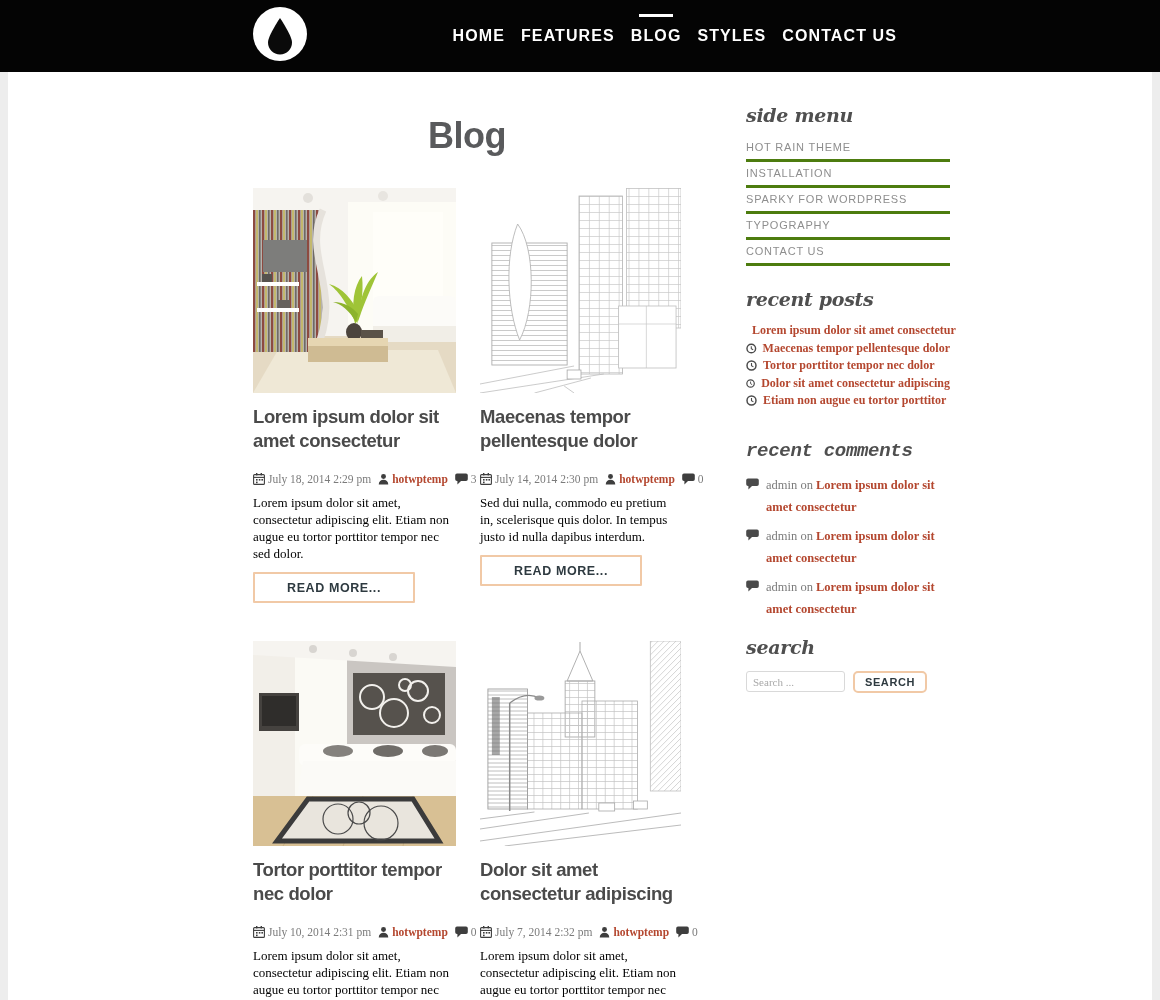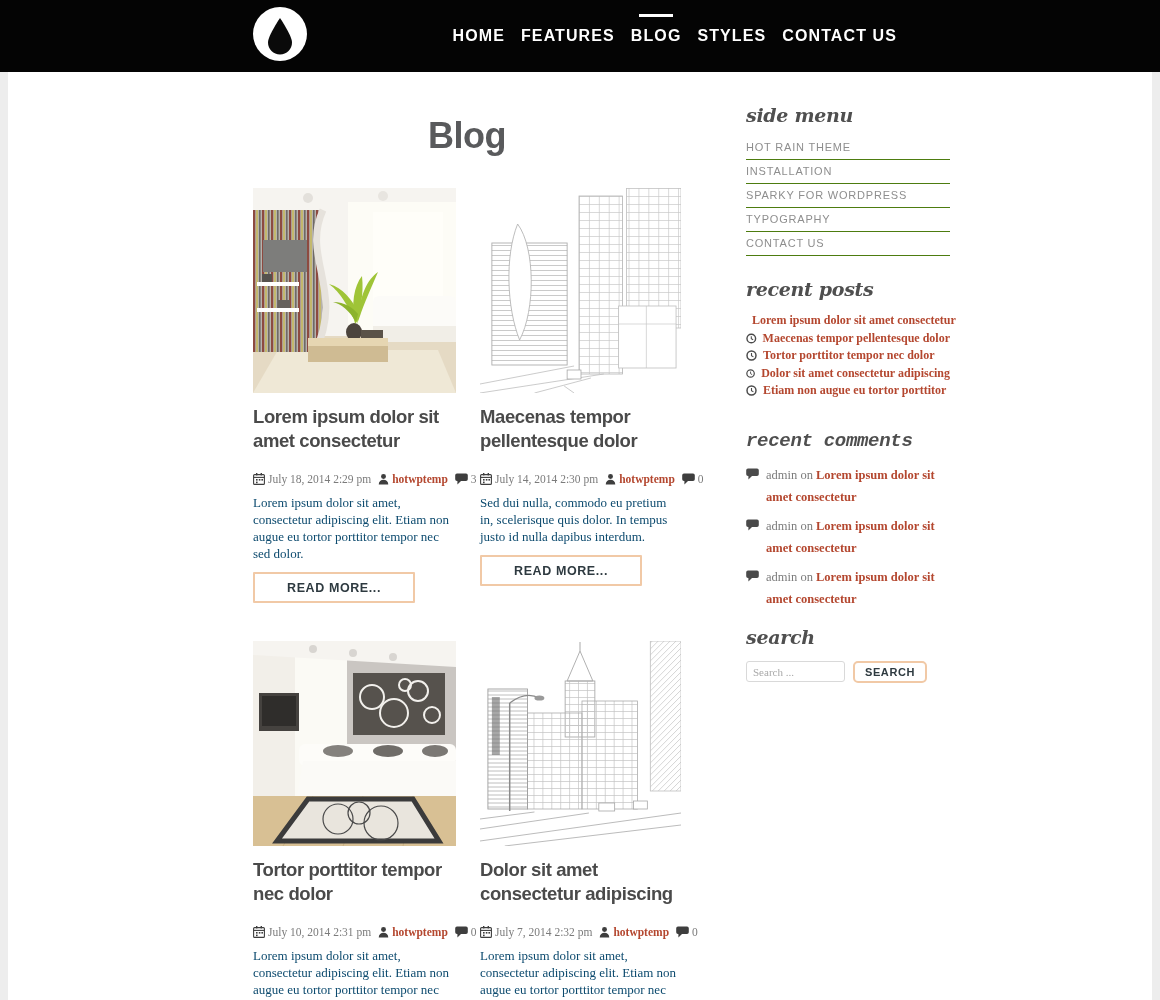--- a/index.html
+++ b/index.html
@@ -42,39 +42,39 @@
   }
   .post-meta {
     margin-top:20px; display:flex; align-items:center; gap:7px;
     font-family:"Liberation Serif", serif; font-size:11.5px; color:#7b7b7b; white-space:nowrap;
   }
   .post-meta .m { display:inline-flex; align-items:center; gap:3px; }
   .post-meta svg { flex:0 0 auto; }
   .author-link { color:#b4472f; font-weight:bold; text-decoration:none; cursor:pointer; }
   .post-excerpt {
     margin-top:9px; font-family:"Liberation Serif", serif; font-size:13px;
-    line-height:17px; color:#0c4a6e;
+    line-height:17px; color:#000000;
   }
   .read-more {
     display:inline-block; margin-top:10px; padding:7px 32px 6px;
     border:2px solid #f1c9a6; border-radius:1px; background:#fff;
     color:#2e3a40; font-size:12.5px; font-weight:bold; letter-spacing:0.6px;
     text-decoration:none; cursor:pointer;
   }
 
   
   .sidebar { position:absolute; left:746px; top:72px; width:204px; }
   .widget-title {
     font-family:"DejaVu Serif", serif; font-style:italic; font-weight:bold;
     font-size:19px; color:#4f4f4f; letter-spacing:-0.3px;
   }
   .widget-title.first { margin-top:32px; }
   .side-menu { list-style:none; margin-top:10px; }
   .side-menu li {
-    padding:5px 0 6px; border-bottom:1px solid #4d7c0f;
+    padding:5px 0 6px; border-bottom:3px solid #4d7c0f;
     font-size:11px; letter-spacing:0.8px; color:#8e8e8e; cursor:pointer;
   }
   .rp-title { margin-top:22px; }
   .recent-posts { list-style:none; margin-top:12px; }
   .recent-posts li { display:flex; align-items:center; gap:6px; height:17.5px; white-space:nowrap; }
   .recent-posts a {
     font-family:"Liberation Serif", serif; font-weight:bold; font-size:12px;
     color:#b4472f; text-decoration:none; cursor:pointer;
   }
   .rc-title { margin-top:30px;font-family:Liberation Mono, monospace; }

